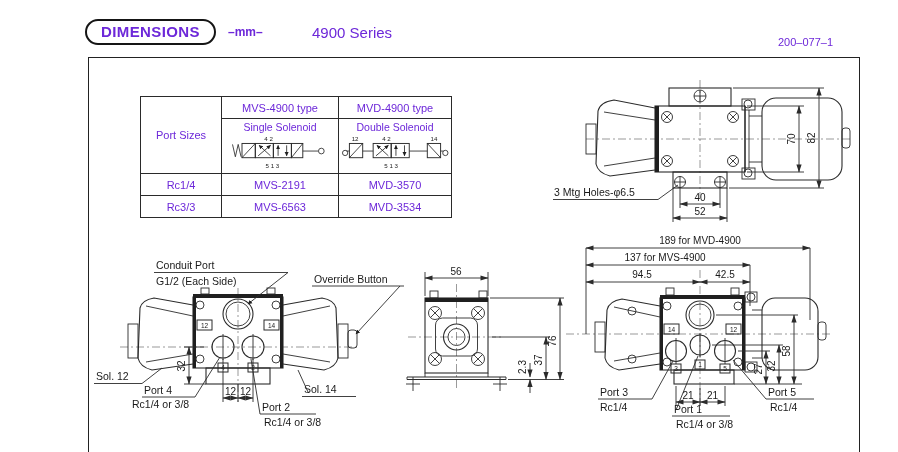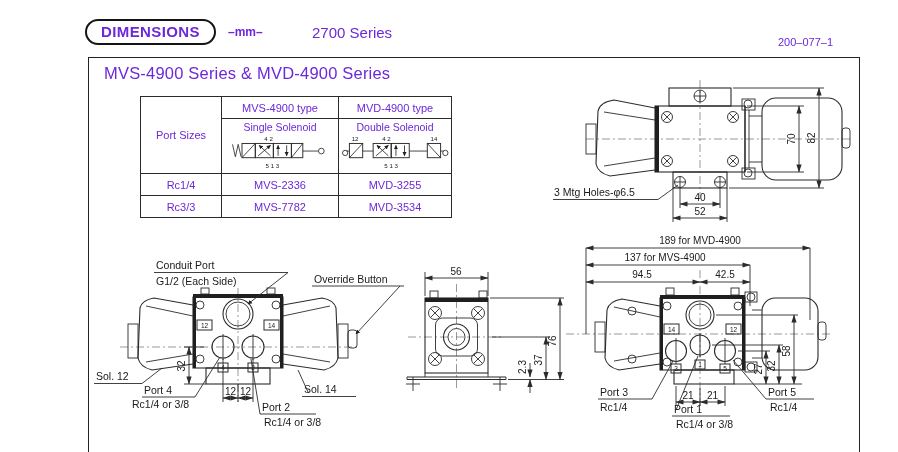--- a/index.html
+++ b/index.html
@@ -39,25 +39,24 @@
     <marker id="as" markerUnits="userSpaceOnUse" markerWidth="5" markerHeight="5" refX="4" refY="2.5" orient="auto">
       <path d="M0,0.4 L4.5,2.5 L0,4.6 Z" fill="#1f1f1f"></path>
     </marker>
   </defs>
 </svg>
 
 <div class="page">
 
   <div class="abs pill" style="left:85px;top:19px;">DIMENSIONS</div>
   <div class="abs unit" style="left:228px;top:25px;">–mm–</div>
-  <div class="abs series" style="left:312px;top:24px;">2700 Series</div>
+  <div class="abs series" style="left:312px;top:24px;">4900 Series</div>
   <div class="abs docnum" style="left:778px;top:36px;">200–077–1</div>
 
   <div class="abs mainbox" style="left:88px;top:57px;width:770px;height:395px;"></div>
-  <div class="abs paneltitle" style="left:104px;top:64px;">MVS-4900 Series &amp; MVD-4900 Series</div>
 
   <table class="spec abs" style="left:140px;top:96px;">
     <tbody>
         <tr style="height:22px;">
       <td style="width:80px;" rowspan="2">Port Sizes</td>
       <td style="width:116px;">MVS-4900 type</td>
       <td style="width:112px;">MVD-4900 type</td>
     </tr>
     <tr style="height:50px;">
       <td>
@@ -105,26 +104,26 @@
             <line class="thin" x1="104" y1="26" x2="90" y2="11"></line>
             <line class="thin" x1="104" y1="19" x2="107" y2="19"></line>
             <circle class="thin" cx="109" cy="21" r="2.8"></circle>
           </g>
           <text class="s" x="52" y="37" text-anchor="middle">5 1 3</text>
         </svg>
       </td>
     </tr>
     <tr style="height:22px;">
       <td>Rc1/4</td>
-      <td>MVS-2336</td>
-      <td>MVD-3255</td>
+      <td>MVS-2191</td>
+      <td>MVD-3570</td>
     </tr>
     <tr style="height:22px;">
       <td>Rc3/3</td>
-      <td>MVS-7782</td>
+      <td>MVS-6563</td>
       <td>MVD-3534</td>
     </tr>
   </tbody>
     </table>
 
   <svg class="abs" style="left:552px;top:76px;" width="308" height="162" viewBox="0 0 308 162">
     <g>
       <line class="cl" x1="148" y1="4" x2="148" y2="122"></line>
       <line class="cl" x1="34" y1="63" x2="300" y2="63"></line>
     </g>

